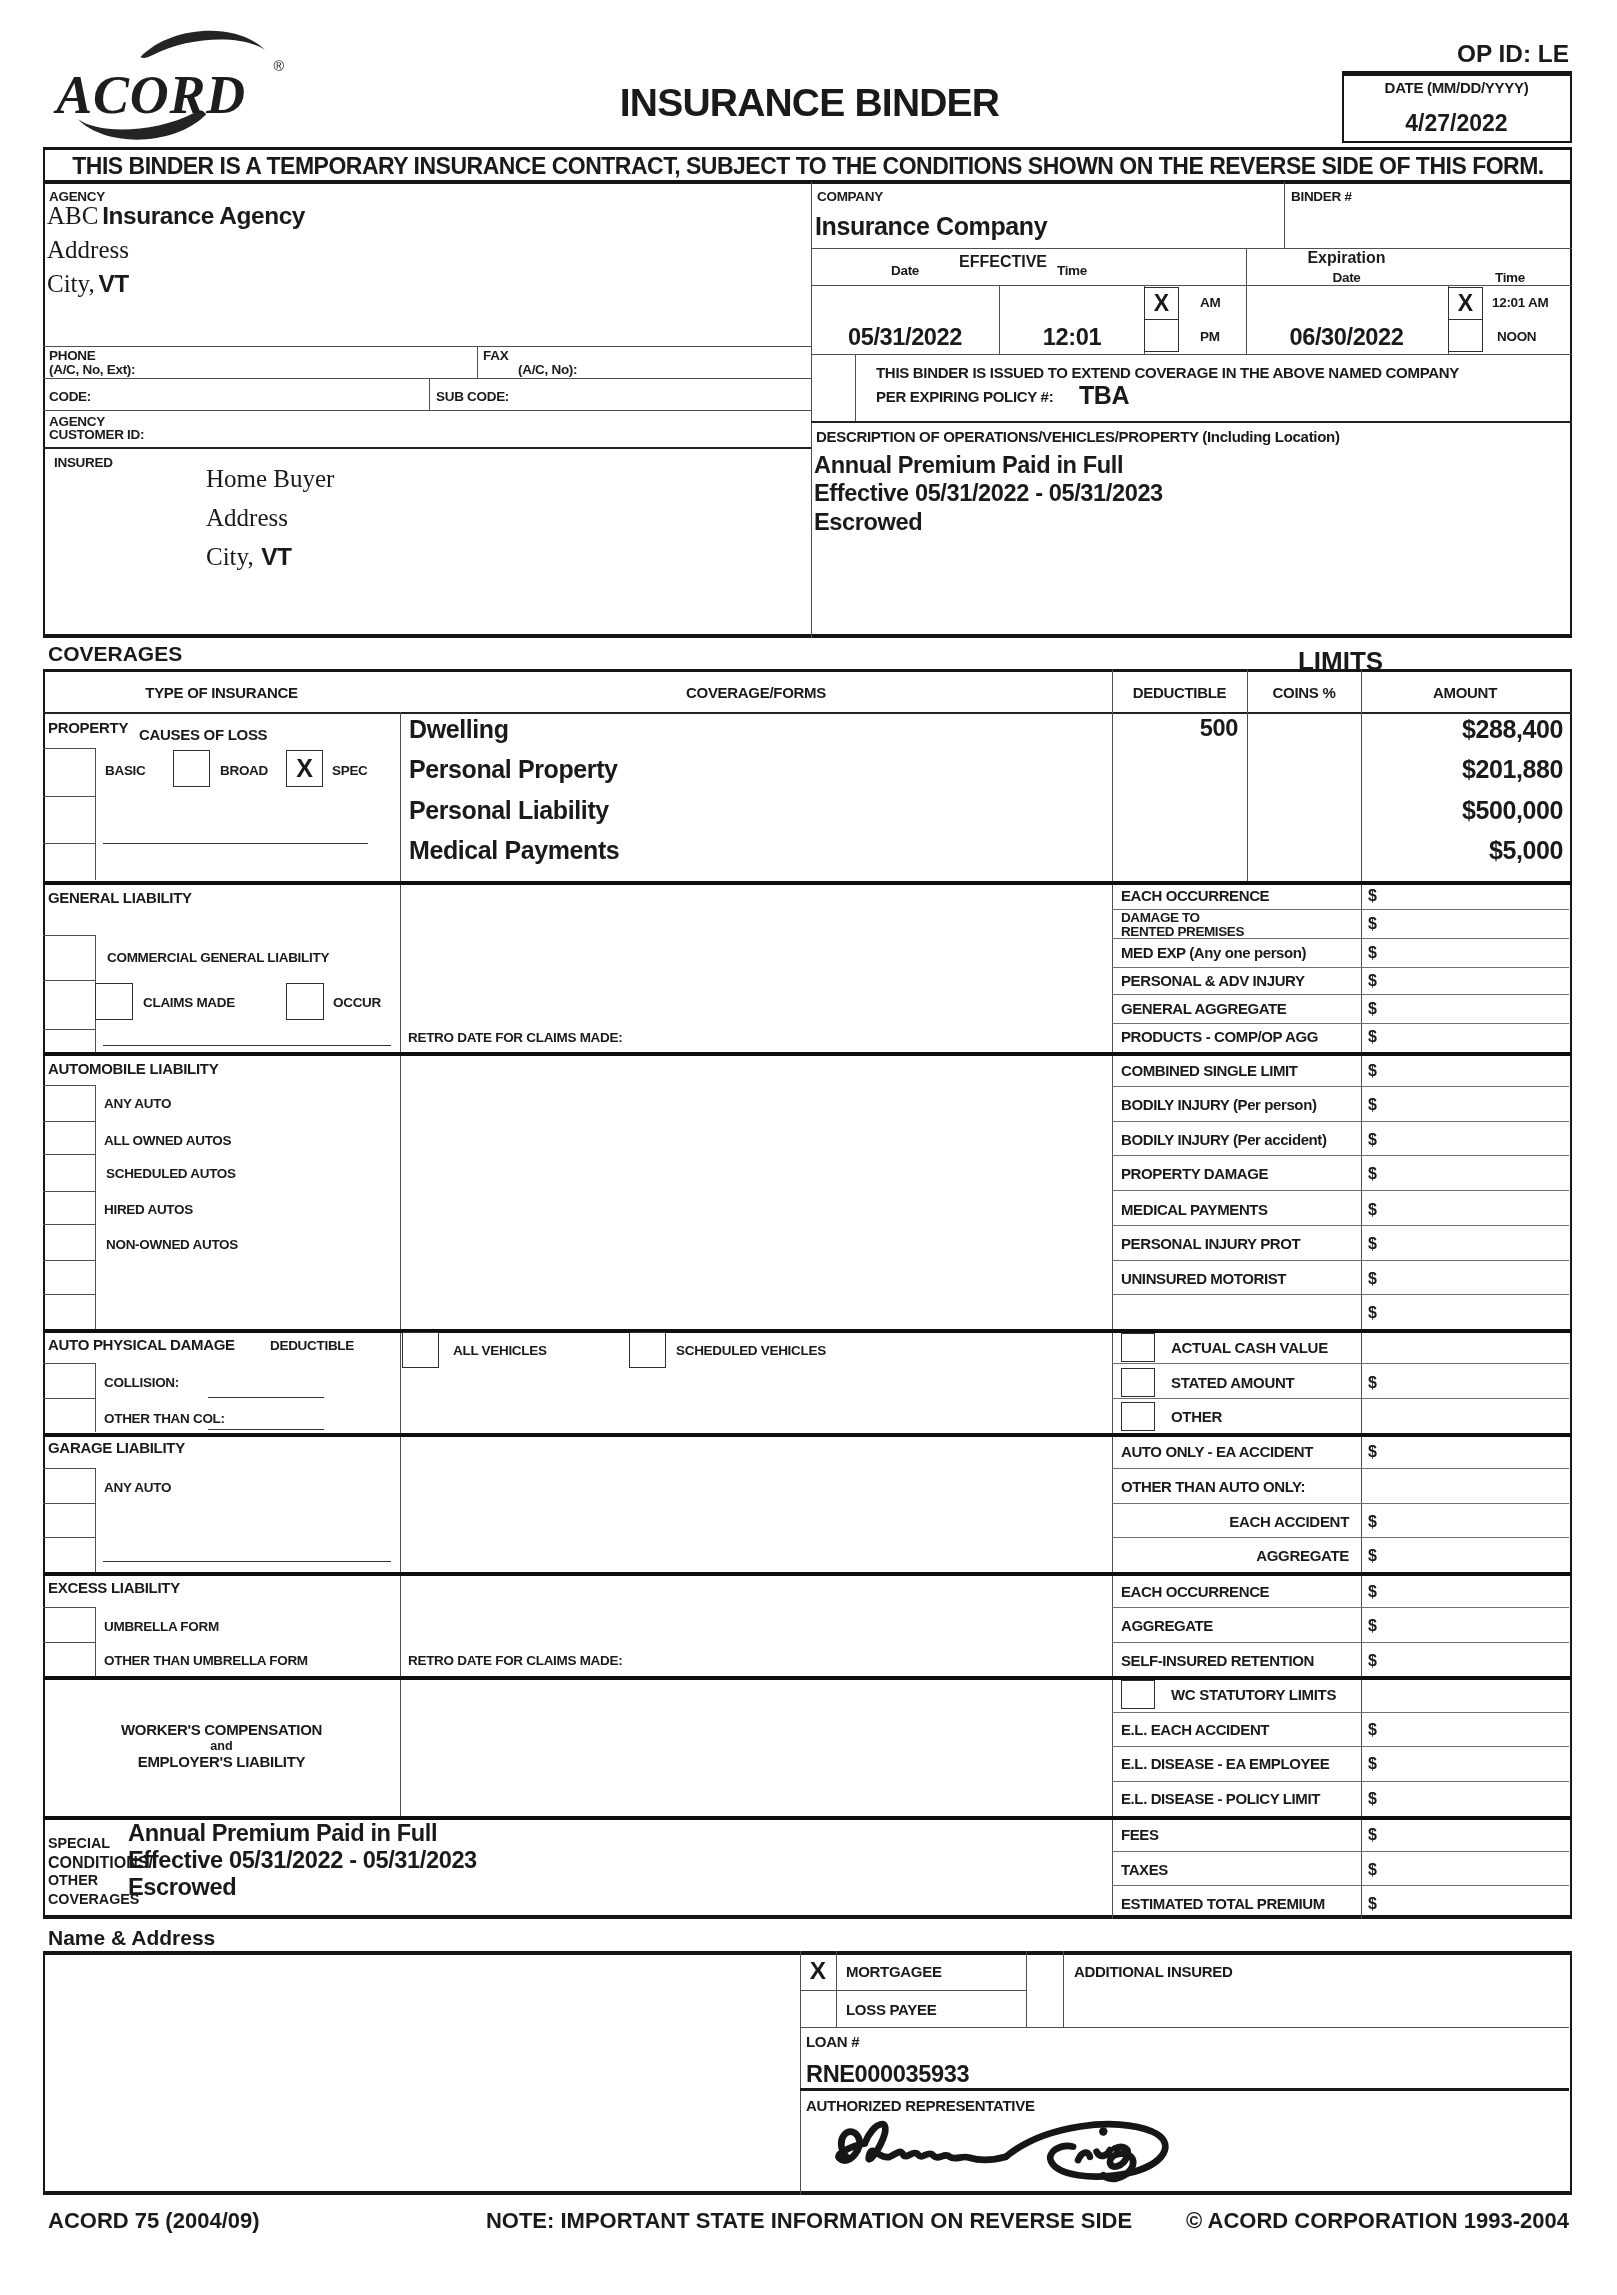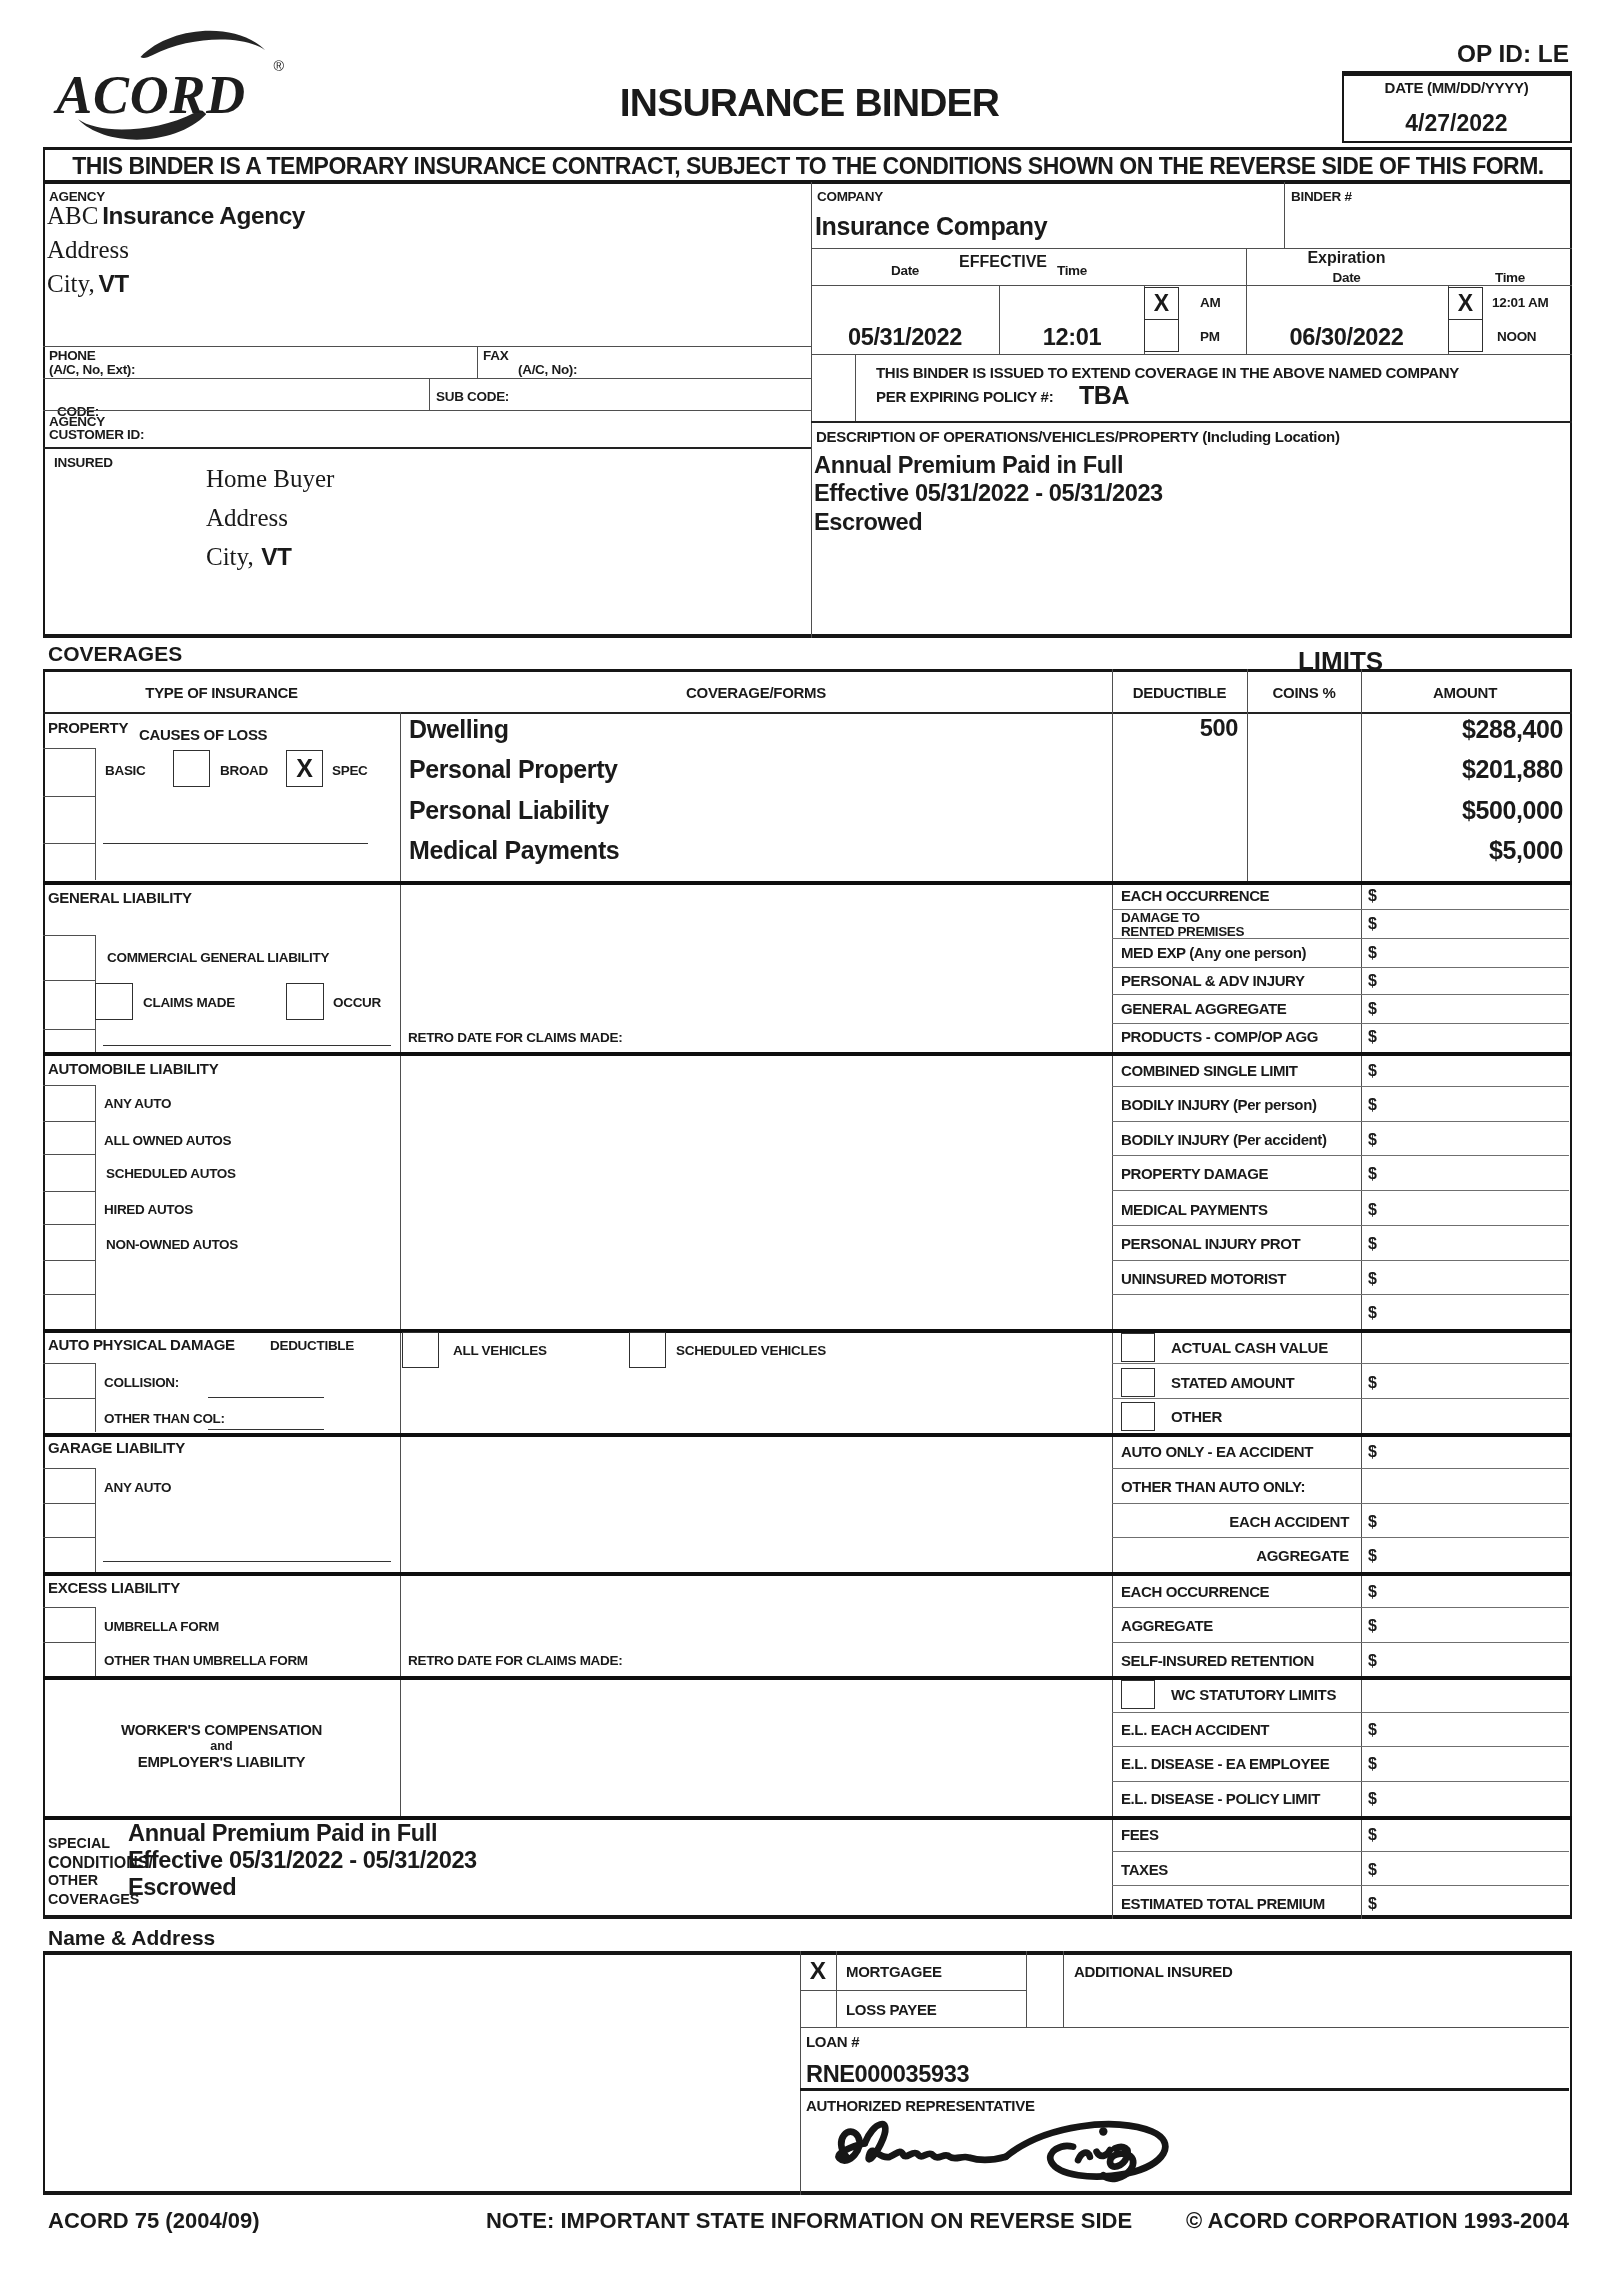--- a/index.html
+++ b/index.html
@@ -55,21 +55,21 @@
   <div class="a" style="left:47px;top:270px;"><span class="ser">City,</span> <span class="val" style="font-size:24.4px;">VT</span></div>
 
   <div class="hl" style="left:43px;top:346px;width:768px;"></div>
   <div class="a sm" style="left:49px;top:348px;">PHONE</div>
   <div class="a sm" style="left:49px;top:362px;">(A/C, No, Ext):</div>
   <div class="vl" style="left:477px;top:346px;height:32px;"></div>
   <div class="a sm" style="left:483px;top:348px;">FAX</div>
   <div class="a sm" style="left:483px;top:362px;margin-left:35px;">(A/C, No):</div>
 
   <div class="hl" style="left:43px;top:378px;width:768px;"></div>
-  <div class="a sm" style="left:49px;top:404px;margin-left:8px;">CODE:</div>
+  <div class="a sm" style="left:49px;top:389px;">CODE:</div>
   <div class="vl" style="left:429px;top:378px;height:33px;"></div>
   <div class="a sm" style="left:436px;top:389px;">SUB CODE:</div>
 
   <div class="hl" style="left:43px;top:410px;width:768px;"></div>
   <div class="a sm" style="left:49px;top:414px;">AGENCY</div>
   <div class="a sm" style="left:49px;top:427px;">CUSTOMER ID:</div>
 
   <div class="hl" style="left:43px;top:447px;width:768px;border-top-width:2.5px;border-top-color:#222;"></div>
   <div class="a sm" style="left:54px;top:455px;">INSURED</div>
   <div class="a ser" style="left:206px;top:465px;">Home Buyer</div>

